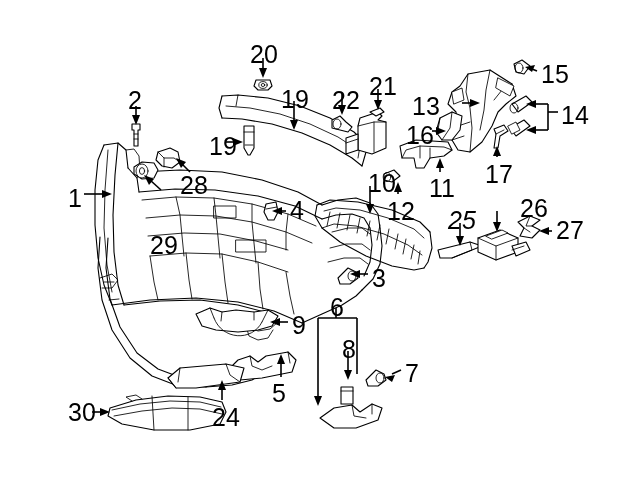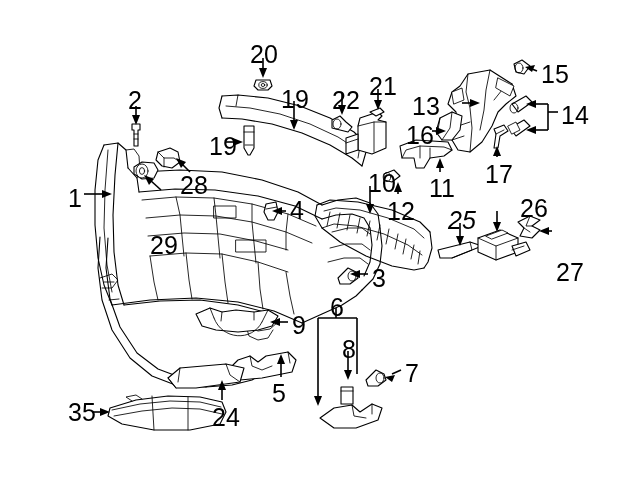--- a/index.html
+++ b/index.html
@@ -448,21 +448,21 @@
   <div class="callout-num" style="left:412px; top:94px;">13</div>
   <div class="callout-num" style="left:561px; top:103px;">14</div>
   <div class="callout-num" style="left:541px; top:62px;">15</div>
   <div class="callout-num" style="left:406px; top:123px;">16</div>
   <div class="callout-num" style="left:485px; top:162px;">17</div>
   <div class="callout-num" style="left:281px; top:87px;">19</div>
   <div class="callout-num" style="left:209px; top:134px;">19</div>
   <div class="callout-num" style="left:250px; top:42px;">20</div>
   <div class="callout-num" style="left:369px; top:74px;">21</div>
   <div class="callout-num" style="left:332px; top:62px;margin-top:26px;">22</div>
-  <div class="callout-num" style="left:68px;  top:400px;">35</div>
+  <div class="callout-num" style="left:68px;  top:400px;">30</div>
   <div class="callout-num" style="left:212px; top:405px;">24</div>
   <div class="callout-num" style="left:448px; top:208px;font-style:italic;">25</div>
   <div class="callout-num" style="left:484px; top:196px;margin-left:36px;">26</div>
-  <div class="callout-num" style="left:556px; top:218px;margin-top:42px;">27</div>
+  <div class="callout-num" style="left:556px; top:218px;">27</div>
   <div class="callout-num" style="left:180px; top:173px;">28</div>
   <div class="callout-num" style="left:150px; top:189px;margin-top:44px;">29</div>
 
 </div>
 
 </body></html>

